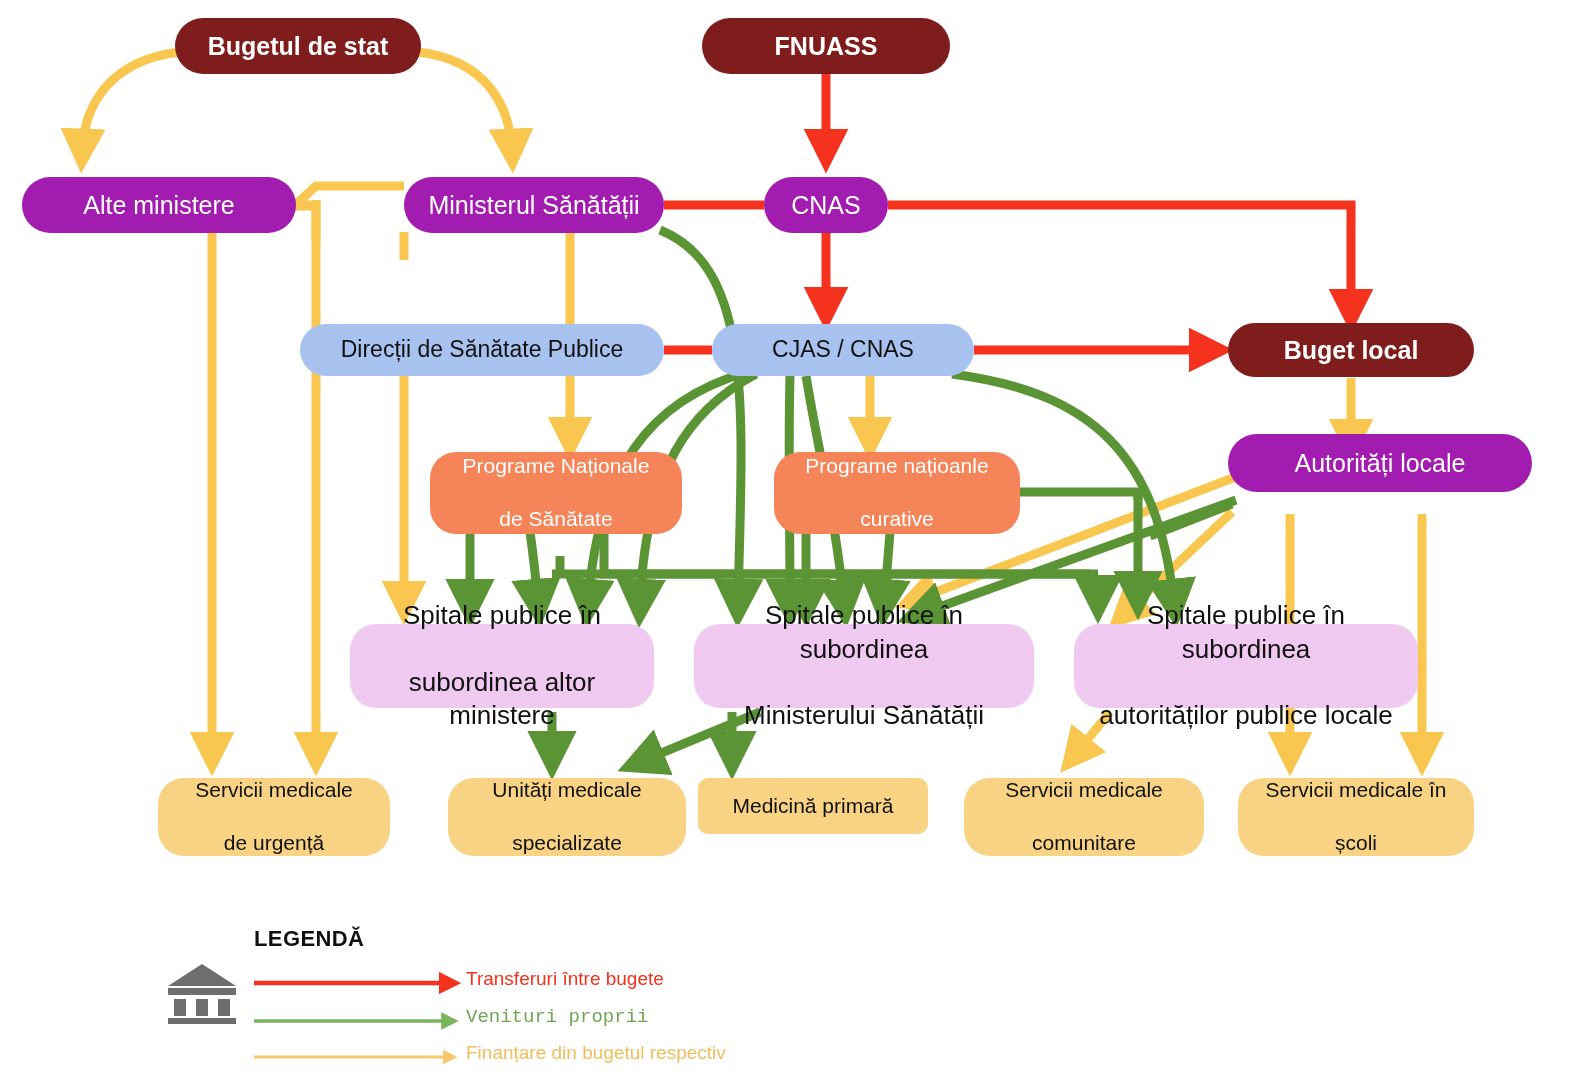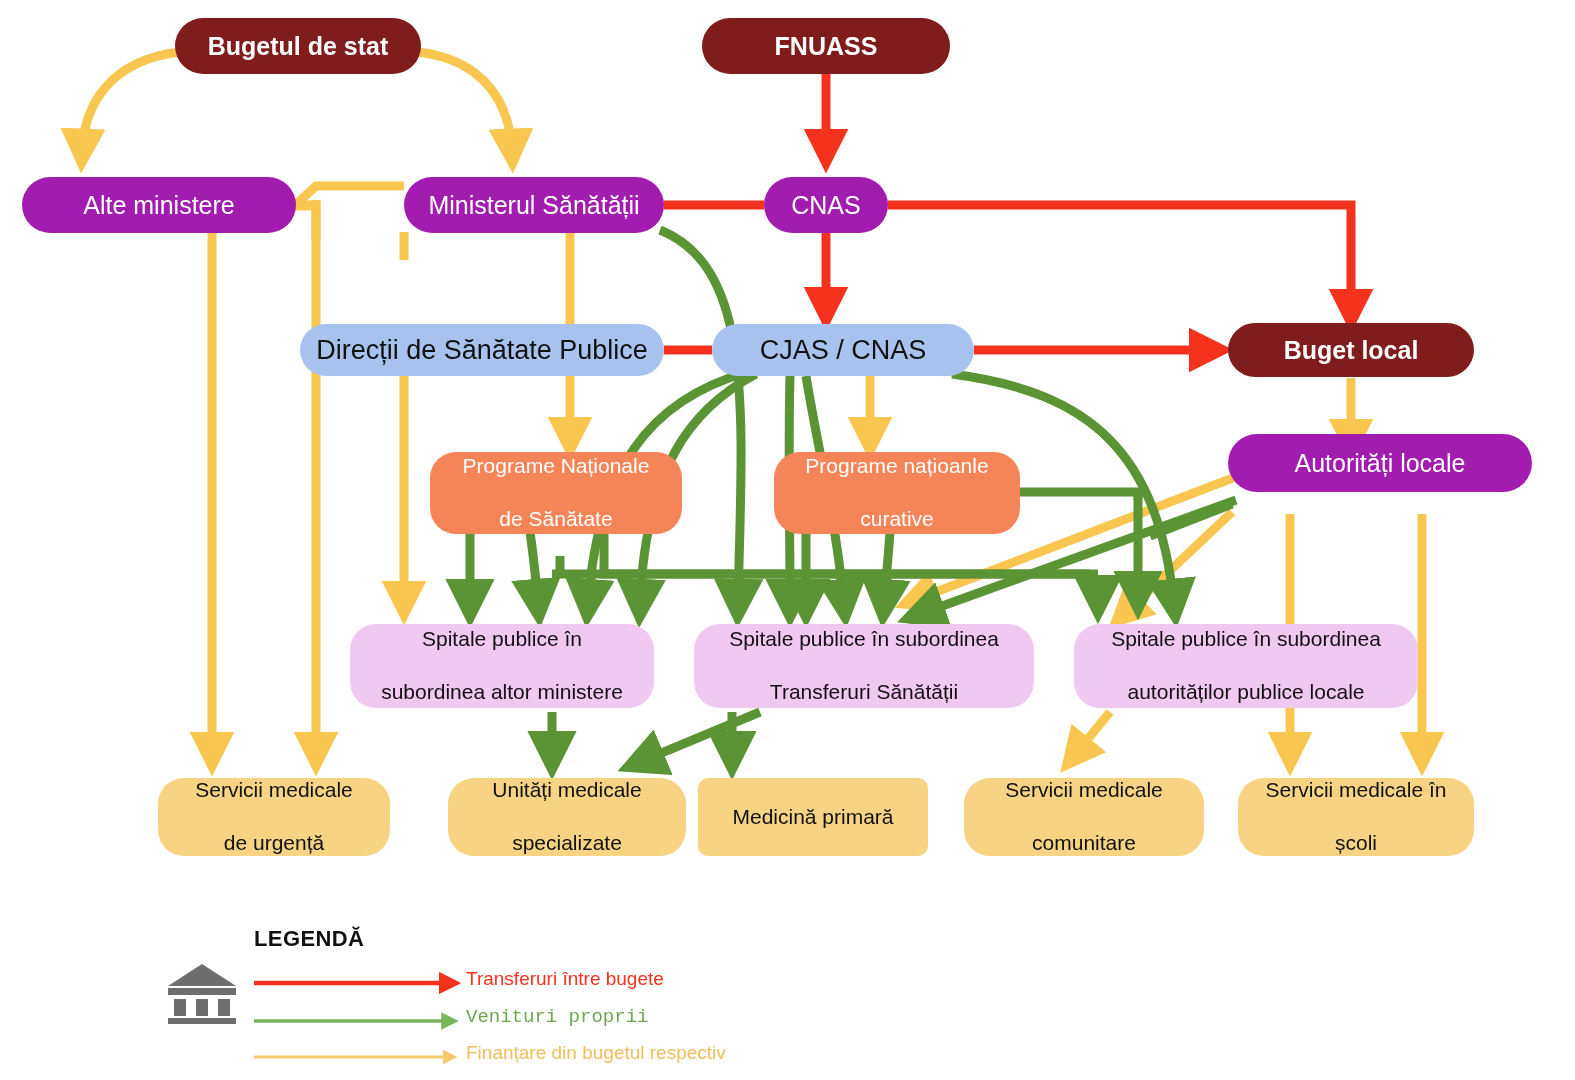--- a/index.html
+++ b/index.html
@@ -21,27 +21,27 @@
   .node span{display:block;width:100%;padding:0 10px;box-sizing:border-box;}
   .n-budget{
     background:#7f1d1d;color:#ffffff;font-weight:bold;font-size:25px;
     border-radius:30px;
   }
   .n-ministry{
     background:#a21caf;color:#ffffff;font-weight:normal;font-size:25px;
     border-radius:30px;
   }
   .n-agency{
-    background:#A8C2F0;color:#111111;font-size:27px;border-radius:28px;
+    background:#A8C2F0;color:#111111;font-size:23px;border-radius:28px;
   }
   .n-program{
     background:#F58559;color:#ffffff;font-size:21px;border-radius:26px;
   }
   .n-hospital{
-    background:#F0C9F0;color:#111111;font-size:21px;border-radius:26px;
+    background:#F0C9F0;color:#111111;font-size:26px;border-radius:26px;
   }
   .n-service{
     background:#F8D383;color:#111111;font-size:21px;border-radius:26px;
   }
   
   #legend{position:absolute;left:166px;top:920px;width:620px;height:140px;z-index:6;}
   #legend-title{
     position:absolute;left:88px;top:6px;
     font-size:22px;font-weight:bold;color:#111111;letter-spacing:.4px;
   }
@@ -228,21 +228,21 @@
   <div class="node n-hospital" style="left:350px;top:624px;width:304px;height:84px;">
     <span>
       <span>Spitale publice în</span><br>
       <span>subordinea altor ministere</span>
     </span>
   </div>
 
   <div class="node n-hospital" style="left:694px;top:624px;width:340px;height:84px;">
     <span>
       <span>Spitale publice în subordinea</span><br>
-      <span>Transferuri Sănătății</span>
+      <span>Ministerului Sănătății</span>
     </span>
   </div>
 
   <div class="node n-hospital" style="left:1074px;top:624px;width:344px;height:84px;">
     <span>
       <span>Spitale publice în subordinea</span><br>
       <span>autorităților publice locale</span>
     </span>
   </div>
 
@@ -253,21 +253,21 @@
     </span>
   </div>
 
   <div class="node n-service" style="left:448px;top:778px;width:238px;height:78px;">
     <span>
       <span>Unități medicale</span><br>
       <span>specializate</span>
     </span>
   </div>
 
-  <div class="node n-service" style="left:698px;top:778px;width:230px;height:78px;border-radius:10px;">
+  <div class="node n-service" style="left:698px;top:778px;width:230px;height:56px;border-radius:10px;">
     <span>Medicină primară</span>
   </div>
 
   <div class="node n-service" style="left:964px;top:778px;width:240px;height:78px;">
     <span>
       <span>Servicii medicale</span><br>
       <span>comunitare</span>
     </span>
   </div>
 

